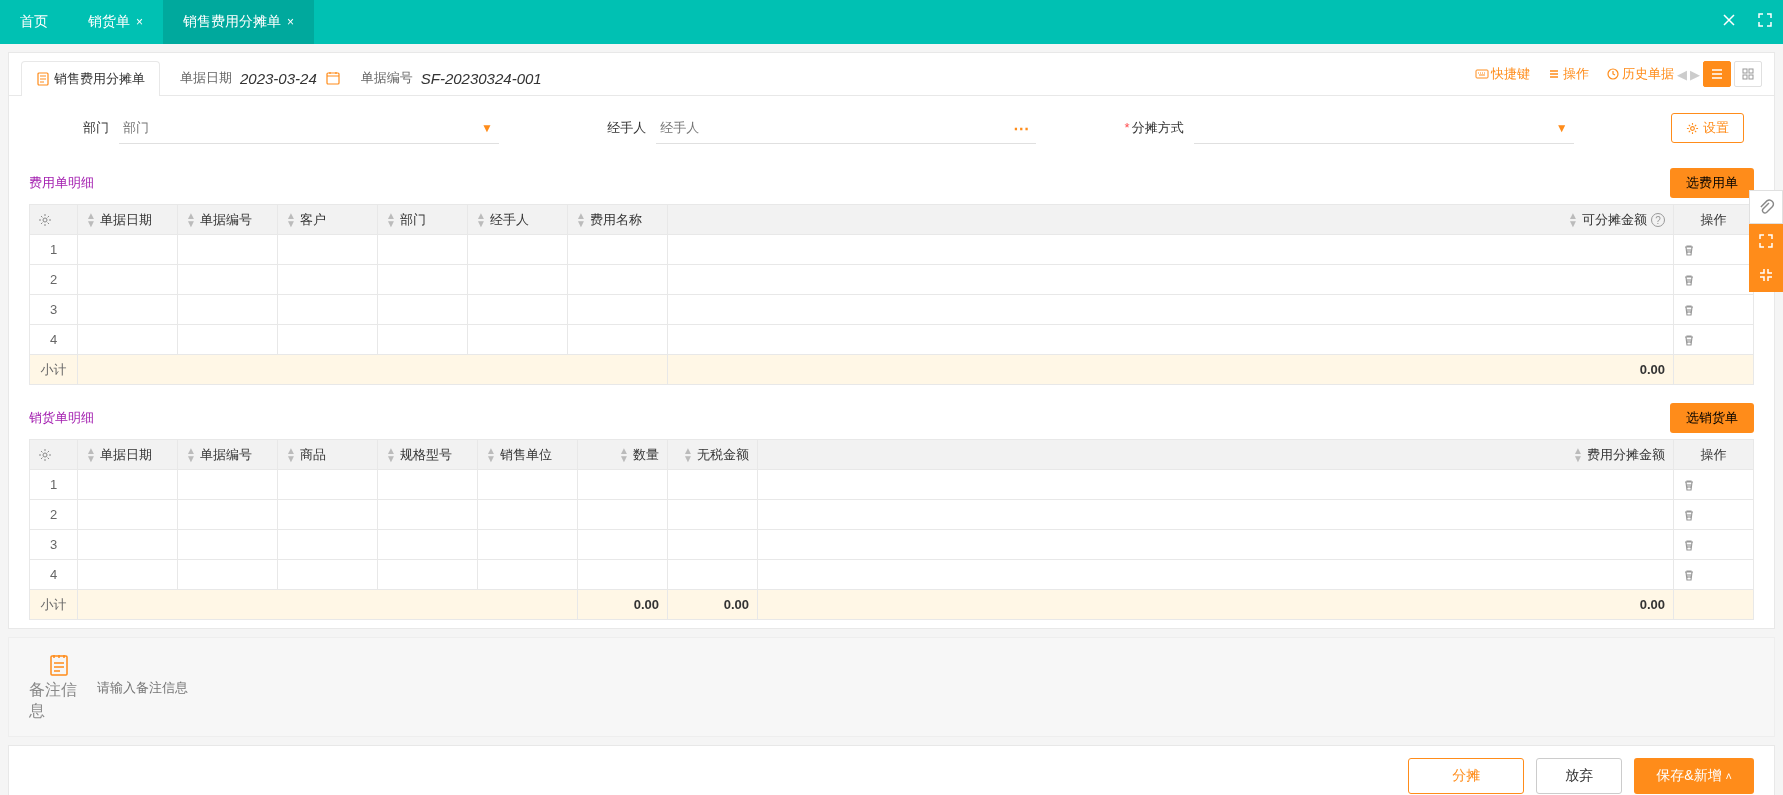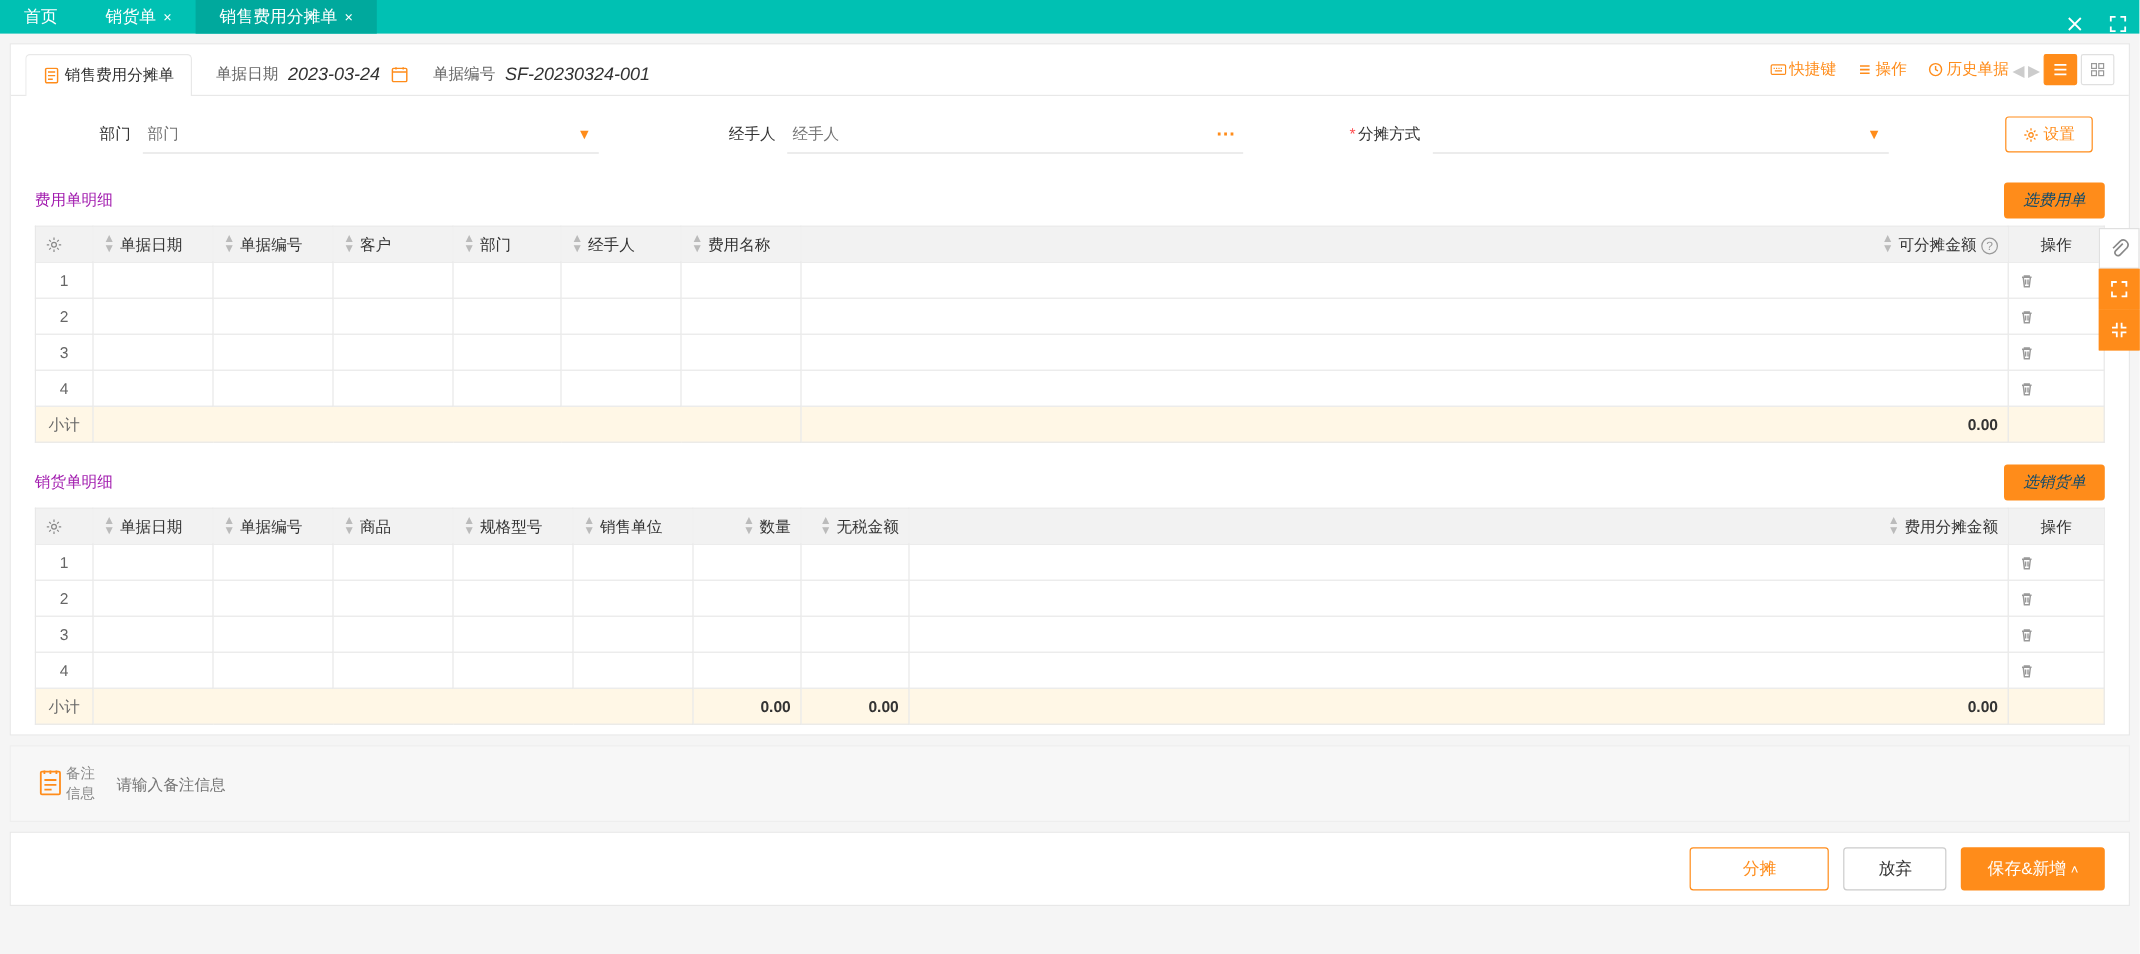--- a/index.html
+++ b/index.html
@@ -1,19 +1,19 @@
 <!DOCTYPE html>
 <html><head>
 <meta charset="utf-8">
 <style>
 * { box-sizing: border-box; margin: 0; padding: 0; }
 body { font-family: "Microsoft YaHei", Arial, sans-serif; font-size: 13px; color: #333; background: #f5f5f5; width: 1783px; }
 
 
-.topbar { background: #00c1b3; height: 28px; display: flex; align-items: stretch; position: relative; }
+.topbar { background: #00c1b3; height: 44px; display: flex; align-items: stretch; position: relative; }
 .tab { padding: 0 20px; display: flex; align-items: center; color: #fff; cursor: pointer; font-size: 14px; }
 .tab.active { background: #00a99d; }
 .tab-close { margin-left: 6px; font-size: 12px; }
 .topbar-right { position: absolute; right: 0; top: 0; height: 40px; display: flex; }
 .topbar-btn { width: 36px; display: flex; align-items: center; justify-content: center; cursor: pointer; }
 
 
 .main { background: #fff; margin: 8px; border: 1px solid #e8e8e8; padding-bottom: 8px; }
 
 
@@ -38,41 +38,41 @@
 .filter-input { flex: 1; height: 32px; border: none; border-bottom: 1px solid #e0e0e0; padding: 0 28px 0 4px; position: relative; max-width: 380px; }
 .filter-input input { border: none; width: 100%; height: 100%; outline: none; font-size: 13px; background: transparent; }
 .filter-input .arrow { position: absolute; right: 6px; top: 50%; transform: translateY(-50%); color: #ff8c1a; font-size: 12px; }
 .filter-input .dots { position: absolute; right: 6px; top: 50%; transform: translateY(-50%); color: #ff8c1a; font-size: 16px; letter-spacing: 1px; font-weight: bold; }
 .btn-outline { border: 1px solid #ff8c1a; color: #ff8c1a; background: #fff; padding: 5px 14px; border-radius: 3px; cursor: pointer; display: flex; align-items: center; font-size: 13px; margin-left: 20px; }
 
 
 .section { padding: 0 20px; margin-top: 8px; }
 .section-head { display: flex; justify-content: space-between; align-items: center; margin-bottom: 6px; }
 .section-title { color: #a21caf; font-size: 13px; }
-.btn-fill { background: #ff8c1a; color: #0c4a6e; border: none; padding: 6px 16px; border-radius: 3px; cursor: pointer; font-size: 13px; font-style: italic; }
+.btn-fill { background: #ff8c1a; color: #000000; border: none; padding: 6px 16px; border-radius: 3px; cursor: pointer; font-size: 13px; }
 
 
 .tbl { border: 1px solid #e0e0e0; width: 100%; border-collapse: collapse; table-layout: fixed; }
 .tbl th, .tbl td { border: 1px solid #e8e8e8; height: 30px; padding: 0 8px; font-size: 13px; }
 .tbl th { background: #f2f2f2; font-weight: normal; color: #333; text-align: left; position: relative; }
 .tbl th.center, .tbl td.center { text-align: center; }
 .tbl th.right, .tbl td.right { text-align: right; }
 .tbl .rownum { text-align: center; color: #666; width: 48px; }
 .tbl .gear { width: 48px; text-align: center; color: #888; }
 .sort-ic { display: inline-block; width: 10px; margin-right: 4px; color: #bbb; font-size: 10px; line-height: 8px; vertical-align: middle; }
 .sort-ic::before { content: "▲"; display: block; }
 .sort-ic::after { content: "▼"; display: block; }
 .subtotal-row td { background: #fff7e6; color: #666; }
 .subtotal-row .val { font-weight: bold; color: #333; }
 .help-ic { display: inline-block; width: 14px; height: 14px; border: 1px solid #999; border-radius: 50%; text-align: center; line-height: 13px; font-size: 10px; color: #999; margin-left: 4px; }
 .del-ic { color: #999; cursor: pointer; }
 
 
 .remarks-wrap { display: flex; margin: 8px; background: #f7f7f7; border: 1px solid #eee; padding: 14px 20px; align-items: center; }
-.remarks-left { display: flex; flex-direction: row; align-items: center; width: 60px; color: #888; font-size: 12px; }
+.remarks-left { display: flex; flex-direction: column; align-items: center; width: 60px; color: #888; font-size: 16px; }
 .remarks-ic { color: #ff8c1a; font-size: 24px; margin-bottom: 2px; }
 .remarks-input { flex: 1; border: none; background: transparent; outline: none; font-size: 13px; padding: 8px; }
 
 
 .footer { display: flex; justify-content: flex-end; gap: 12px; padding: 12px 20px; margin: 0 8px; background: #fff; border: 1px solid #e8e8e8; }
 .btn-fenten { border: 1px solid #ff8c1a; color: #ff8c1a; background: #fff; padding: 8px 43px; border-radius: 3px; cursor: pointer; font-size: 14px; }
 .btn-cancel { border: 1px solid #ccc; color: #333; background: #fff; padding: 0 28px; border-radius: 3px; cursor: pointer; font-size: 14px; }
 .btn-save { background: #ff8c1a; color: #fff; border: none; padding: 8px 22px; border-radius: 3px; cursor: pointer; font-size: 14px; }
 
 

